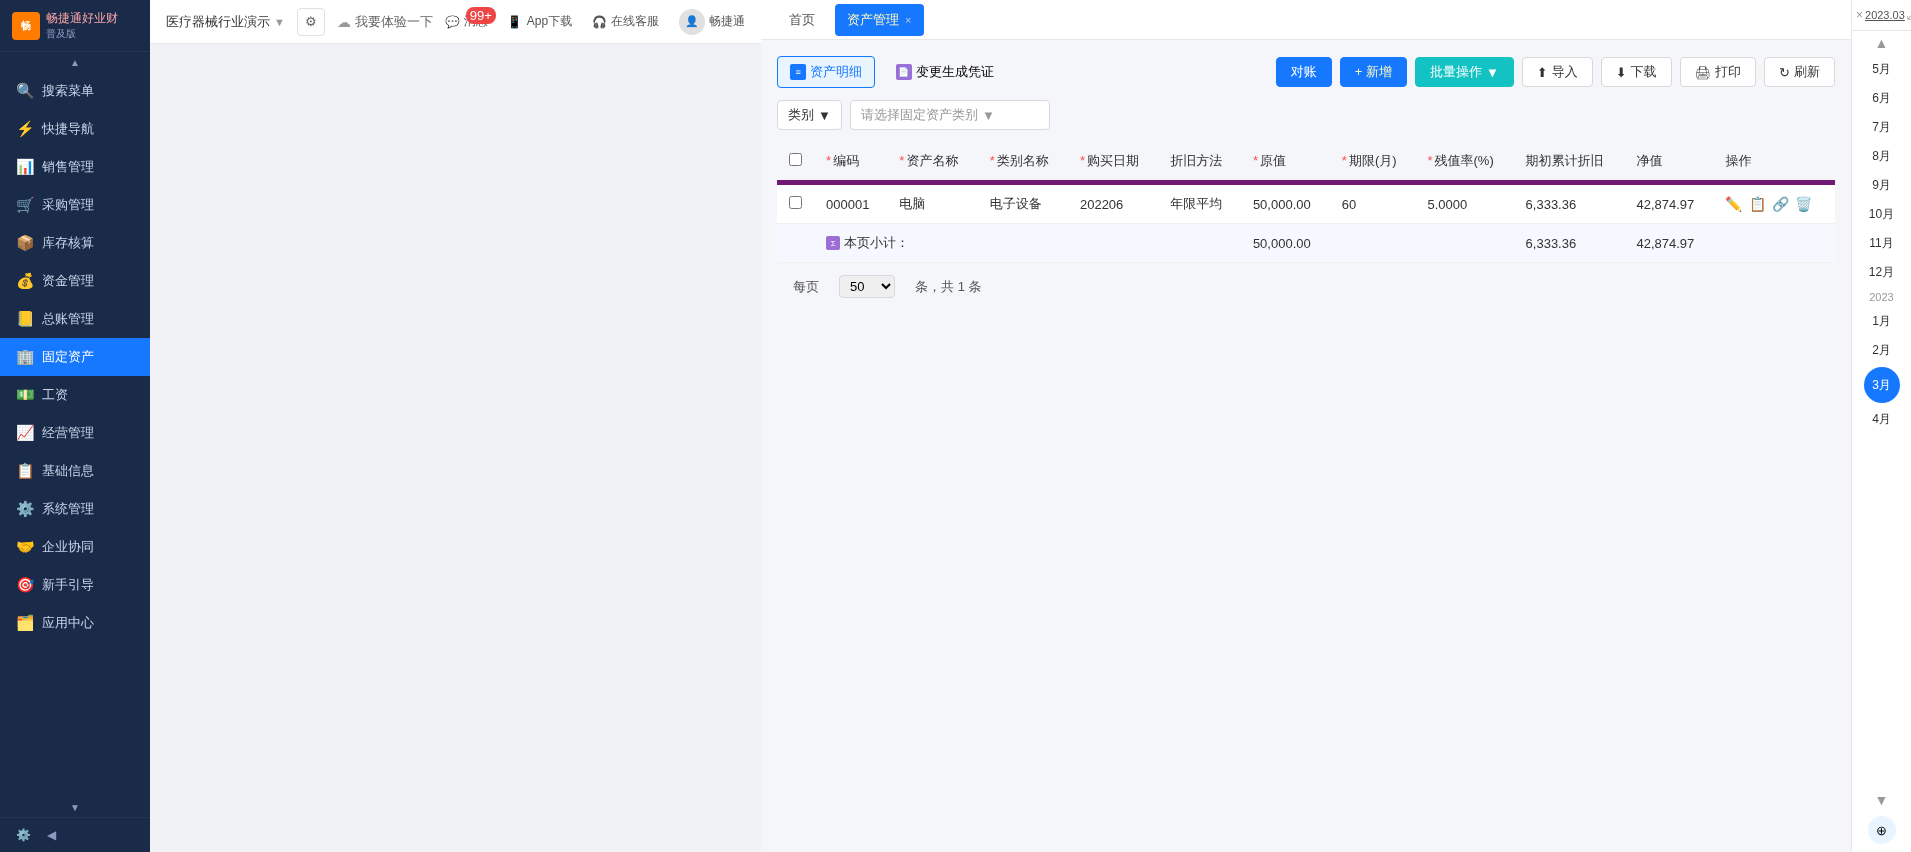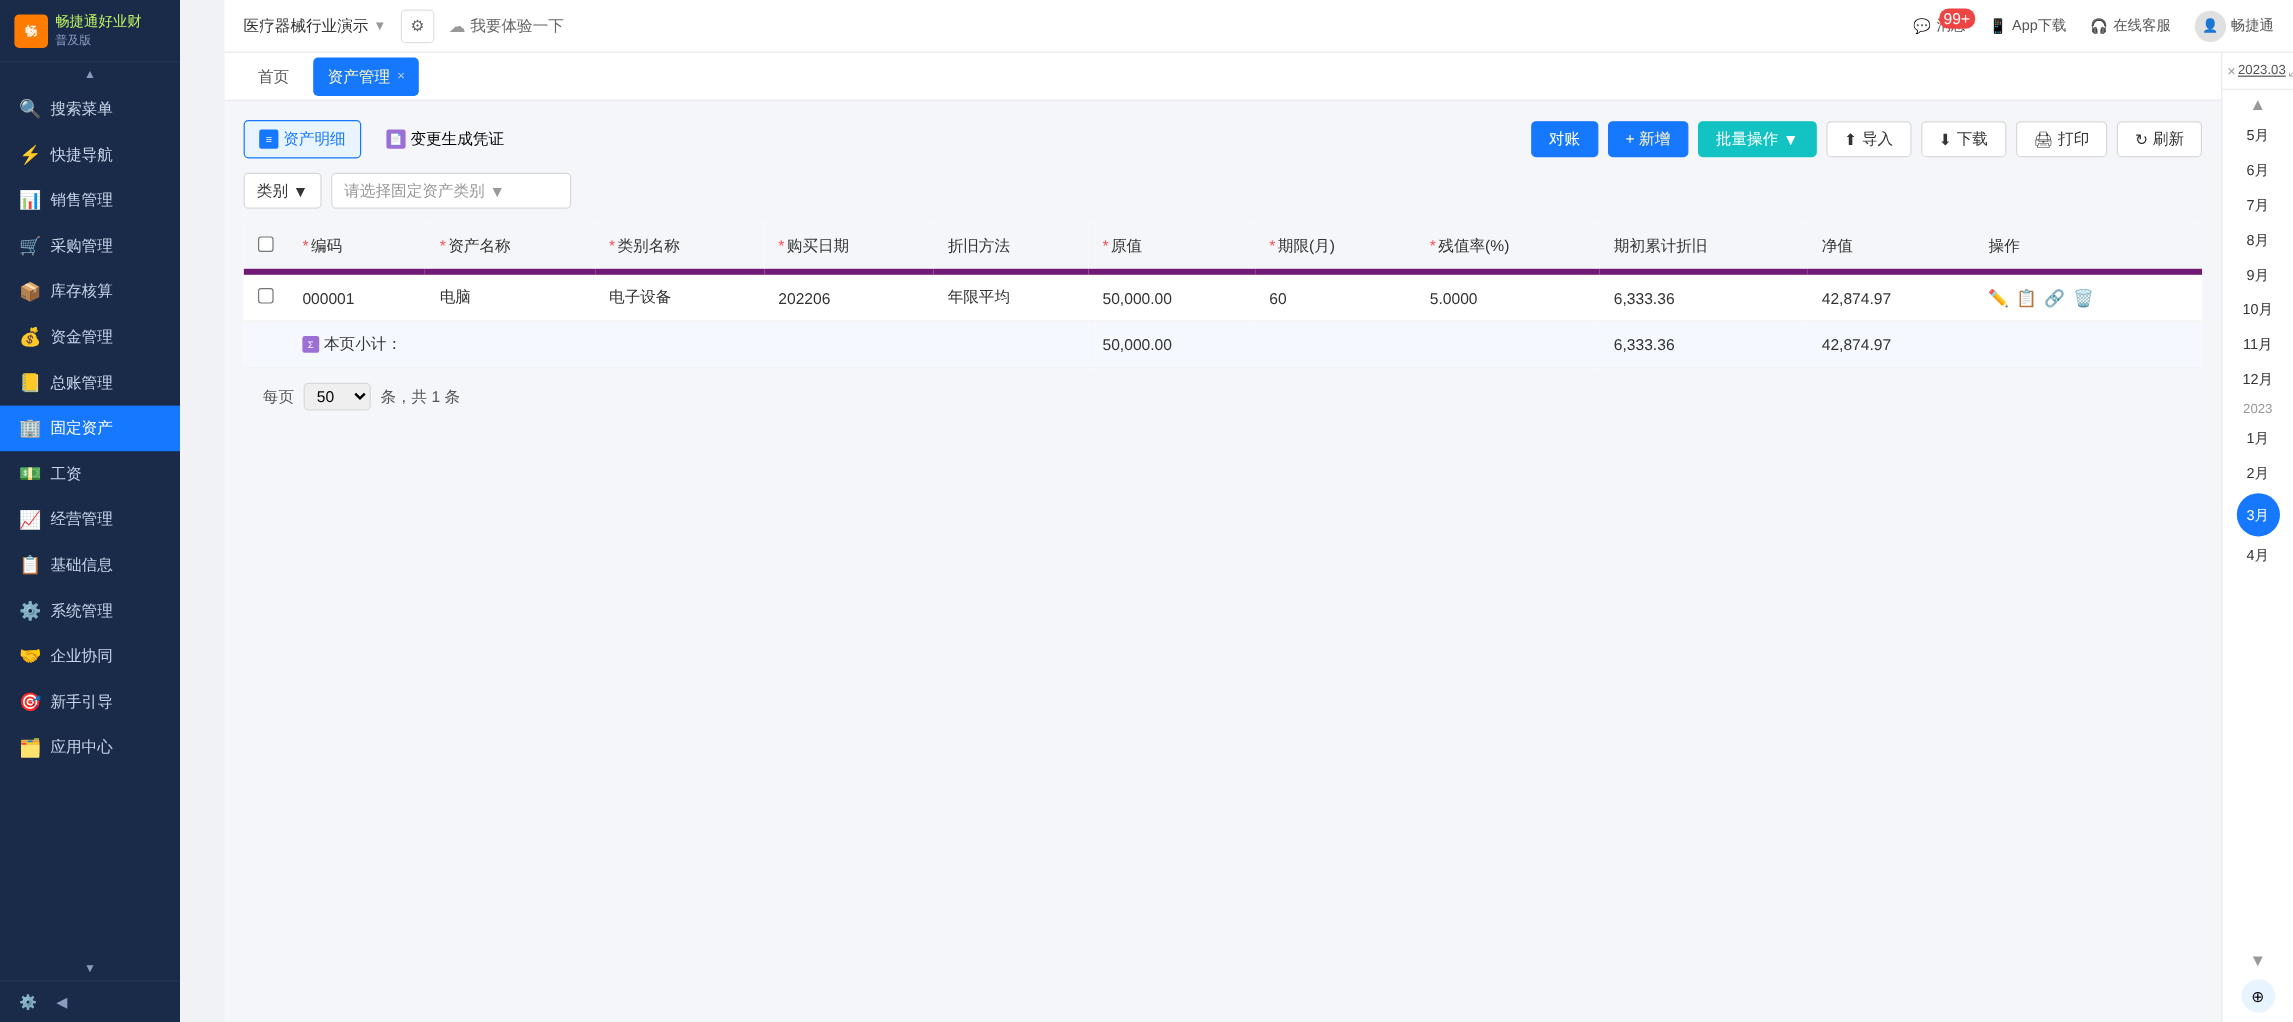--- a/index.html
+++ b/index.html
@@ -23,21 +23,21 @@
       gap: 6px;
       border-bottom: 1px solid #243558;
     }
     .sidebar-logo-icon {
       width: 28px; height: 28px;
       background: #ff7c00;
       border-radius: 4px;
       display: flex; align-items: center; justify-content: center;
       color: white; font-size: 10px; font-weight: bold;
     }
-    .sidebar-logo-text { font-size: 12px; color: #bef264; text-align: center; }
+    .sidebar-logo-text { font-size: 12px; color: #fca5a5; text-align: center; }
     .sidebar-logo-sub { font-size: 10px; color: #8a9bbf; }
     .sidebar-scroll-up, .sidebar-scroll-down {
       width: 100%; height: 20px; display: flex; align-items: center; justify-content: center;
       cursor: pointer; color: #8a9bbf; font-size: 10px;
     }
     .sidebar-menu { flex: 1; overflow: hidden; display: flex; flex-direction: column; }
     .sidebar-item {
       display: flex; align-items: center; gap: 8px;
       padding: 10px 16px; cursor: pointer; color: #c8d4e8;
       font-size: 13px; transition: background 0.2s;
@@ -48,23 +48,21 @@
       padding: 10px 16px;
       display: flex; align-items: center; gap: 16px;
       border-top: 1px solid #243558;
       color: #8a9bbf; font-size: 12px;
     }
 
     
     .main-container {
       flex: 1;
       display: flex;
-      flex-direction: column;
       overflow: hidden;
-      padding-left: 37px;
     }
     .topbar {
       background: #fff;
       border-bottom: 1px solid #e8e8e8;
       padding: 0 16px;
       height: 44px;
       display: flex;
       align-items: center;
       gap: 12px;
       flex-shrink: 0;
@@ -294,21 +292,21 @@
 
     .action-icons {
       display: flex; gap: 6px; align-items: center;
     }
     .action-icon {
       cursor: pointer; color: #666; font-size: 14px;
     }
 
     
     .pagination {
-      display: flex; align-items: center; gap: 8px;
+      display: flex; align-items: center; gap: 20px;
       padding: 12px 16px;
       font-size: 13px;
       color: #555;
     }
     .page-size-select {
       border: 1px solid #d9d9d9;
       border-radius: 4px;
       padding: 2px 6px;
       font-size: 13px;
     }

